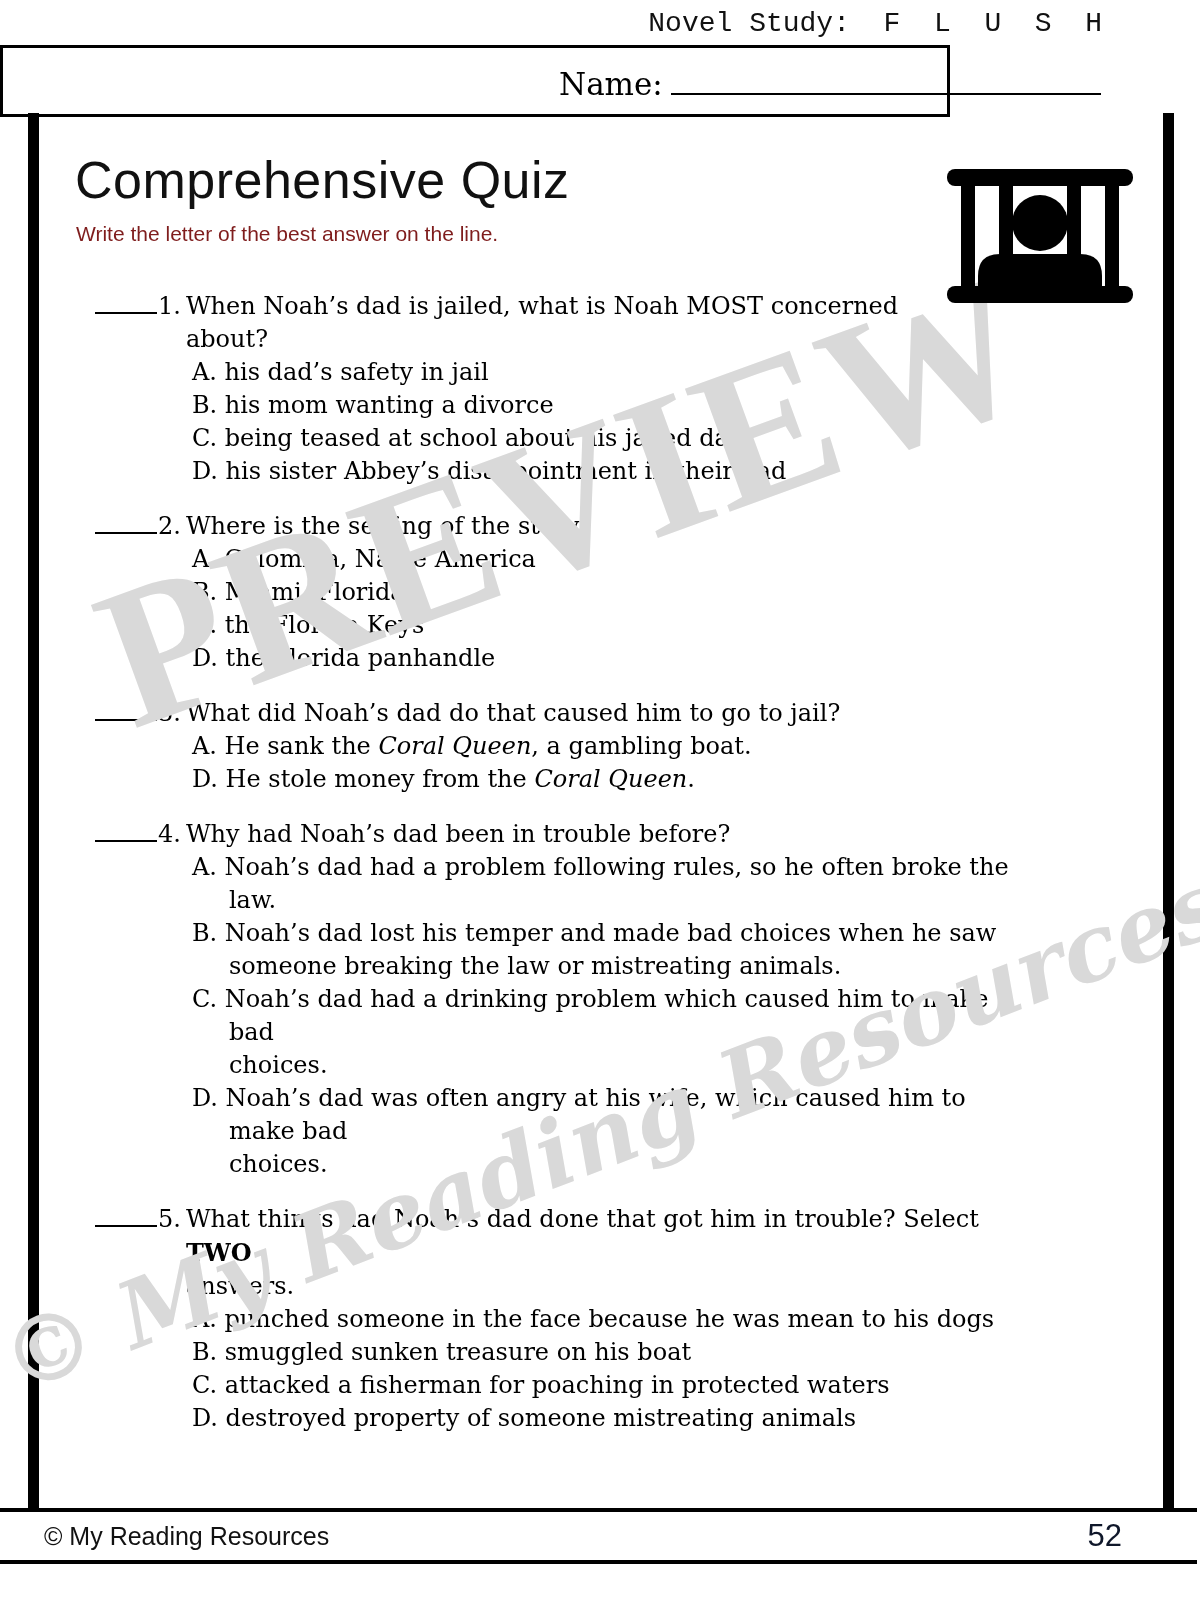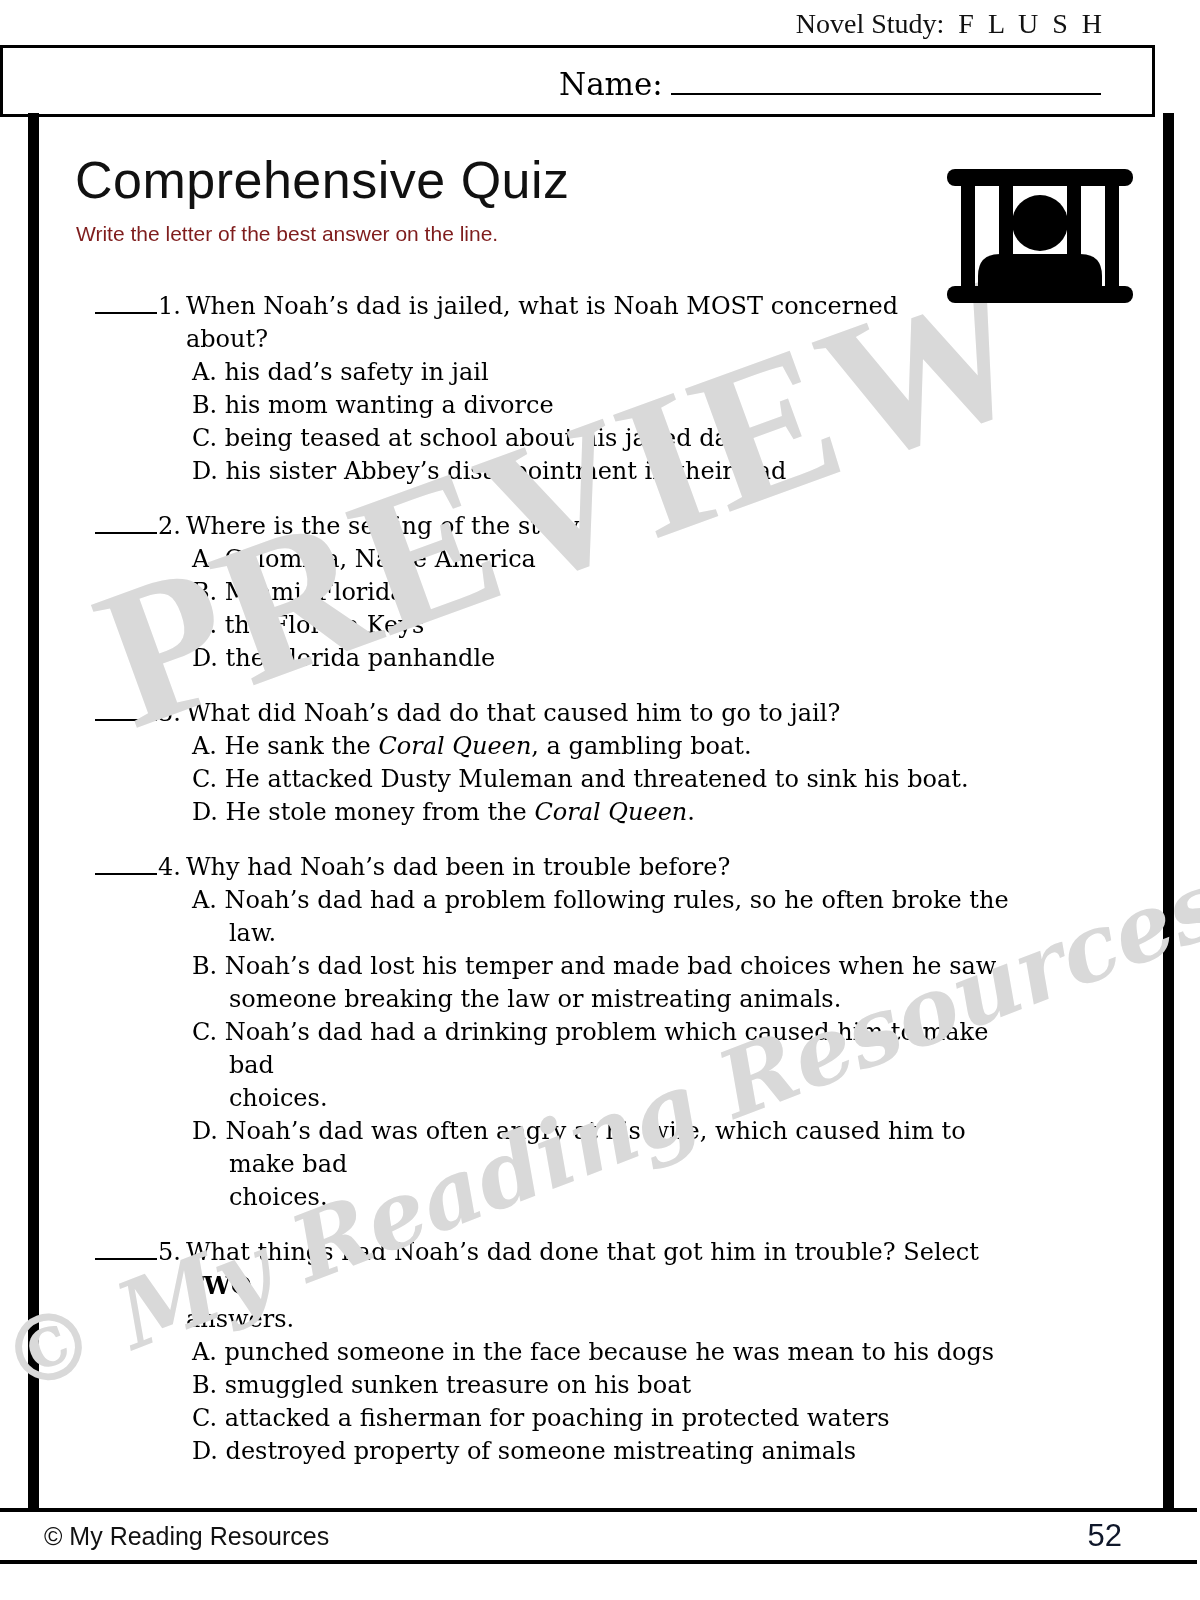--- a/index.html
+++ b/index.html
@@ -9,29 +9,29 @@
     position: relative;
     background: #ffffff;
     color: #000;
     font-family: "DejaVu Serif", serif;
     overflow: hidden;
   }
 
   
   .header-label {
     position: absolute; top: 8px; right: 98px;
-    font-family: Liberation Serif, serif;
+    font-family: Liberation Mono, monospace;
     font-size: 28px; color: #111;
     white-space: pre;
   }
 
   
   .name-box {
     position: absolute; left: 0; top: 45px;
-    width: 1155px; height: 72px;
+    width: 950px; height: 72px;
     border: 3px solid #000;
     background: #fff;
     z-index: 2;
   }
   .name-inner {
     position: absolute; left: 556px; bottom: 12px;
     font-size: 31px; white-space: nowrap;
   }
   .name-line {
     display: inline-block; width: 430px;
@@ -182,21 +182,20 @@
           </div>
     </div>
   </div>
 
   <div class="q">
     <span class="q-lead"><span class="q-blank"></span><span class="q-num">3.</span></span>
     <div class="q-main">
       <div class="q-prompt">What did Noah’s dad do that caused him to go to jail?</div>
       <div class="q-options">
             <div class="opt">A. He sank the <i>Coral Queen</i>, a gambling boat.</div>
-            <div class="opt">C. He attacked Dusty Muleman and threatened to sink his boat.</div>
             <div class="opt">D. He stole money from the <i>Coral Queen</i>.</div>
           </div>
     </div>
   </div>
 
   <div class="q">
     <span class="q-lead"><span class="q-blank"></span><span class="q-num">4.</span></span>
     <div class="q-main">
       <div class="q-prompt">Why had Noah’s dad been in trouble before?</div>
       <div class="q-options">

